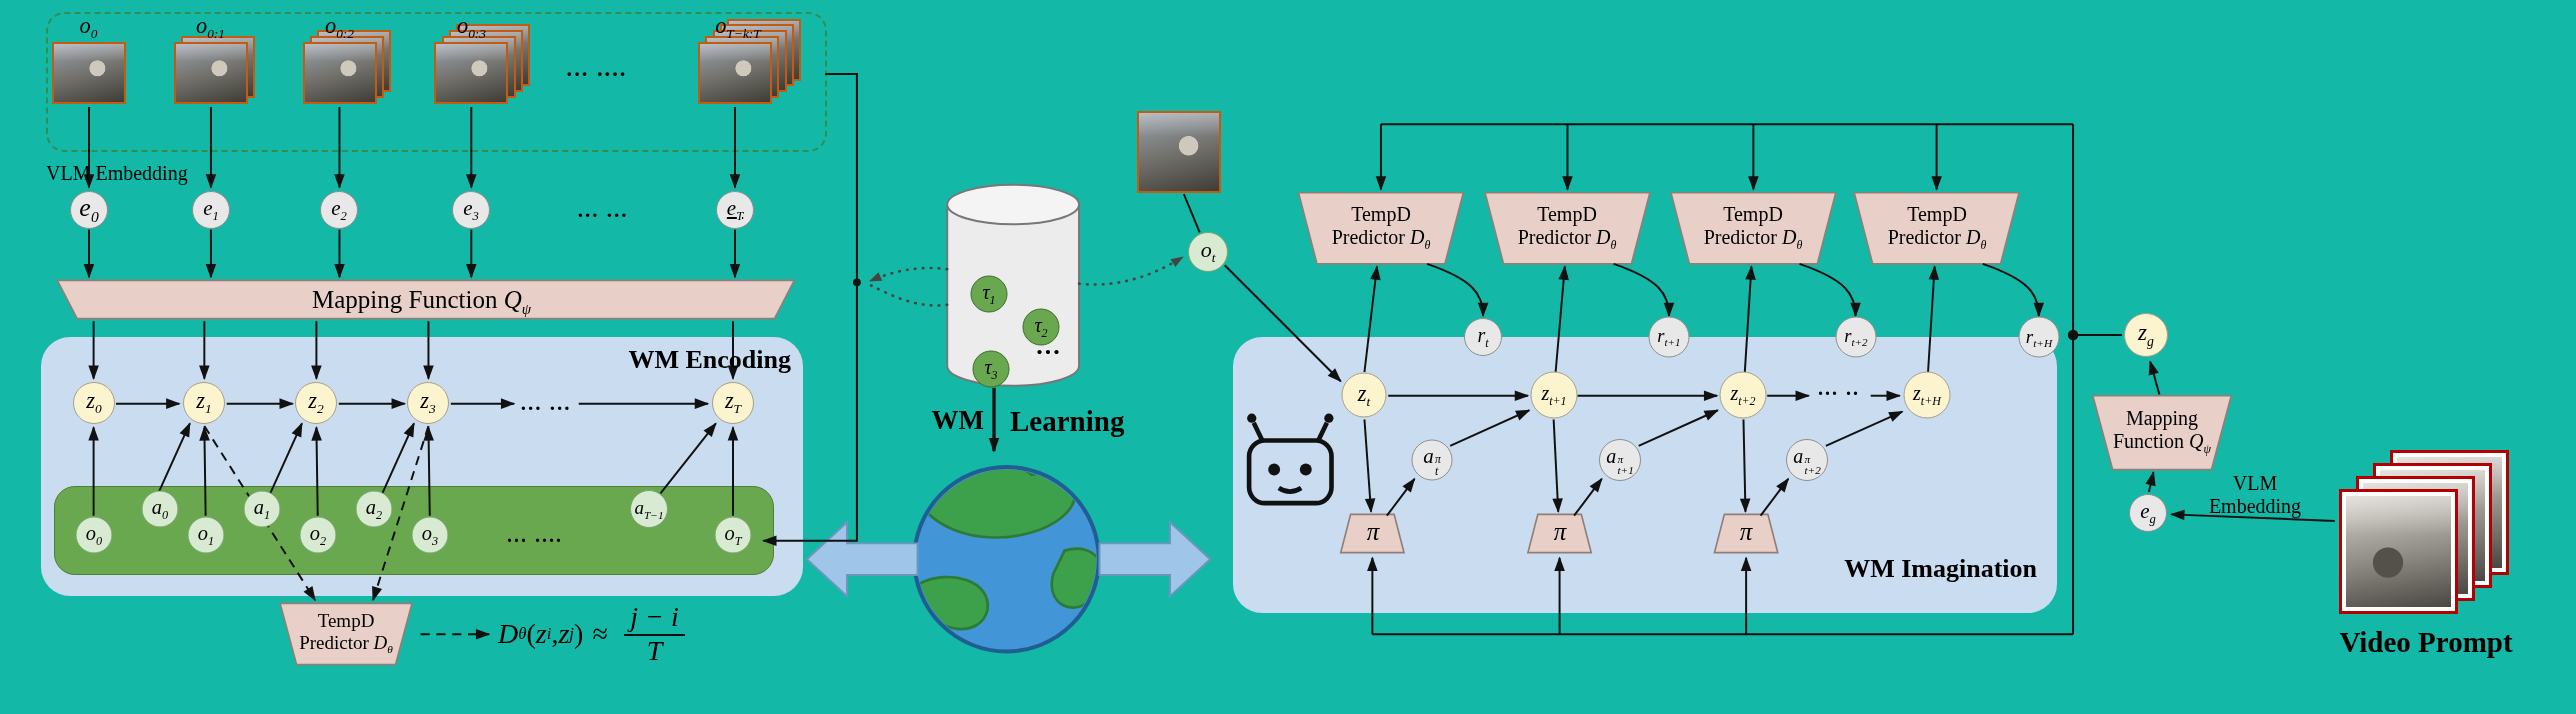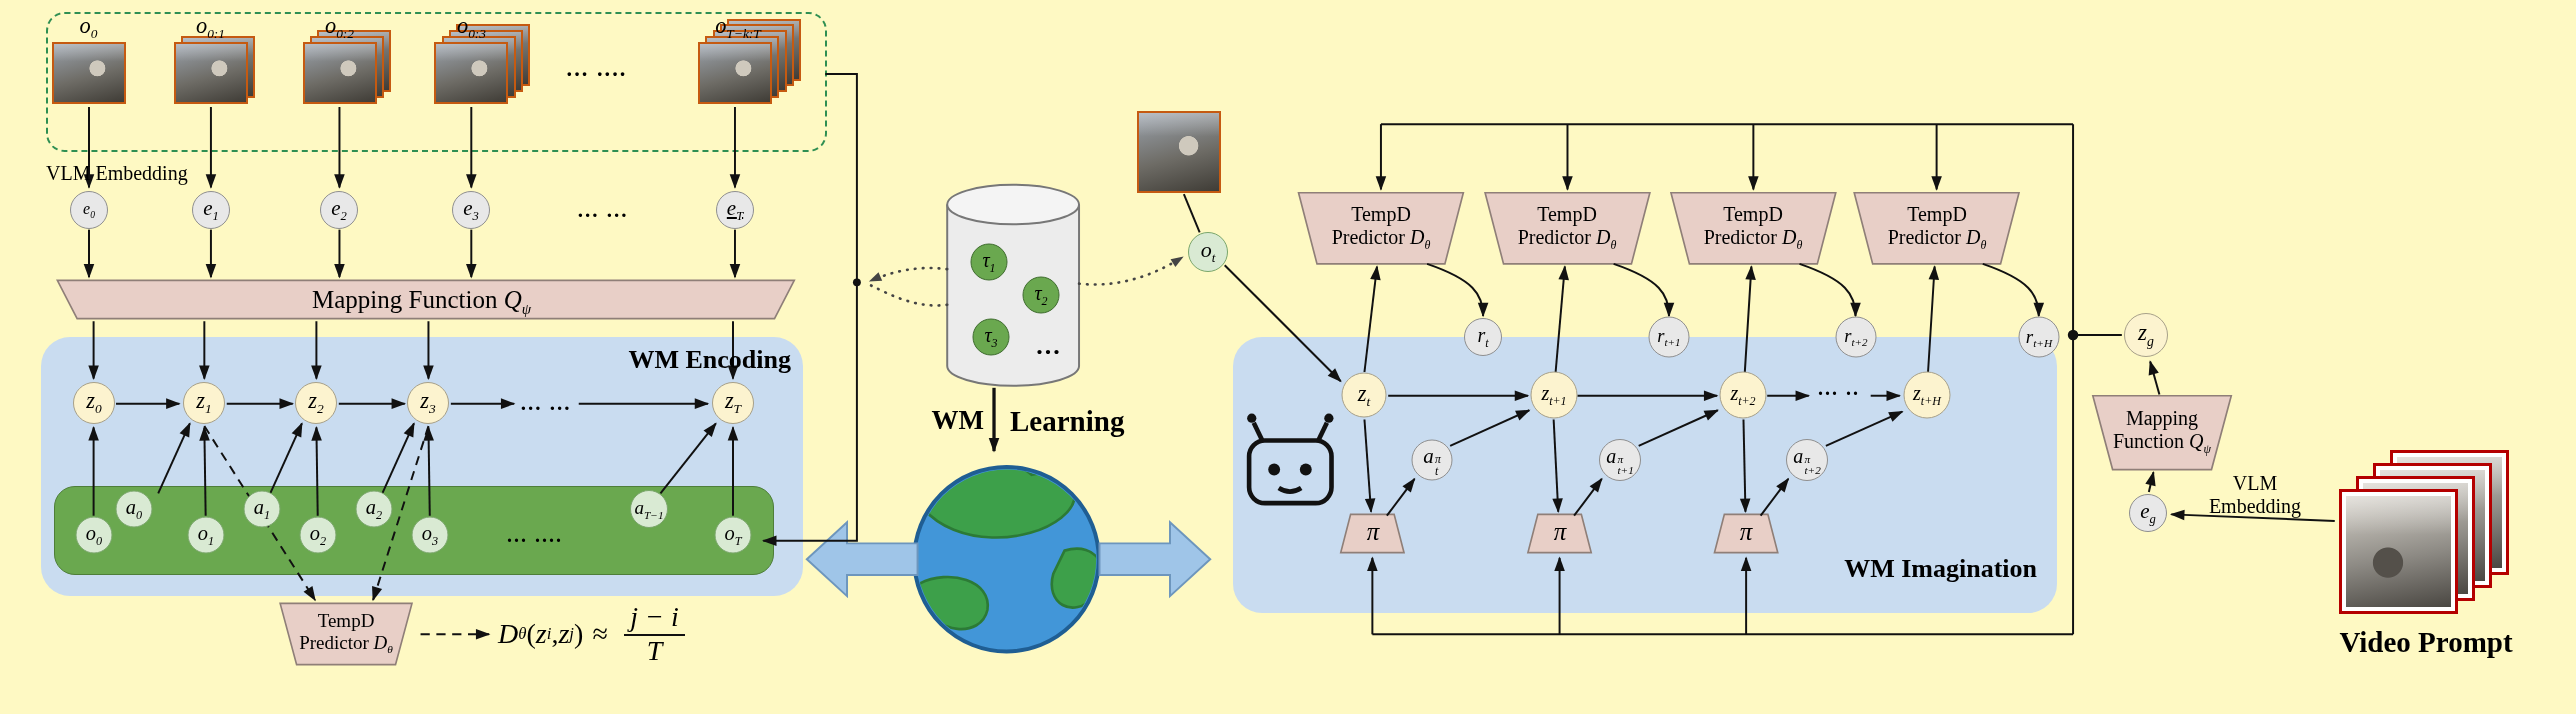--- a/index.html
+++ b/index.html
@@ -1,28 +1,28 @@
 <!DOCTYPE html>
 <html style="font-size:10.5px"><head>
 <meta charset="utf-8">
 <style>
   * { box-sizing: border-box; margin: 0; padding: 0; }
   body { background:#fff; font-family:"Liberation Serif", serif; }
-  .canvas { position:relative; width:2576px; height:715px; background:#fef9c3; overflow:hidden; }
+  .canvas { position:relative; width:2576px; height:715px; background:#14b8a6; overflow:hidden; }
 
   .box { position:absolute; z-index:1; }
   .wires { position:absolute; left:0; top:0; z-index:2; pointer-events:none; }
   .txt, .node, .dots { position:absolute; z-index:3; }
 
   .node { border-radius:50%; display:flex; align-items:center; justify-content:center;
           transform:translate(-50%,-50%); border:1.3px solid #8f8f8f; }
   .node.gray   { background:#e8e8e8; border-color:#8f8f8f; }
   .node.yellow { background:#fcf3cf; border-color:#a7a089; }
   .node.lgreen { background:#d9ead3; border-color:#7aa66b; }
-  .node.tau    { background:#6aa84f; border-color:#3f6c2f; }
+  .node.tau    { background:#6aa84f; border-color:#3f6c2f;margin-top:32px; }
   i, .lbl i { font-style:italic; }
   sub { font-size:.6em; font-style:italic; }
   .dots { font-weight:700; letter-spacing:2px; transform:translate(-50%,-50%); white-space:nowrap; }
 
   .bluebox  { background:#c9dcf0; border-radius:29px; }
   .greenbox { background:#6aa84f; border-radius:21px; border:1.3px solid #4e7e39; }
   .dashedbox{ border:2.6px dashed #2f8f52; border-radius:18.5px; background:transparent; }
 
   .title { font-weight:700; }
   .center { text-align:center; }
@@ -257,21 +257,21 @@
 
   <div class="txt center" style="left:36px;top:13px;width:105px;font-size:22.4px;"><i>o</i><sub>0</sub></div>
   <div class="txt center" style="left:158px;top:13px;width:105px;font-size:22.4px;"><i>o</i><sub>0:1</sub></div>
   <div class="txt center" style="left:287px;top:13px;width:105px;font-size:22.4px;"><i>o</i><sub>0:2</sub></div>
   <div class="txt center" style="left:419px;top:13px;width:105px;font-size:22.4px;"><i>o</i><sub>0:3</sub></div>
   <div class="txt center" style="left:682px;top:13px;width:112px;font-size:22.4px;"><i>o</i><sub>T−k:T</sub></div>
   <div class="dots" style="left:597px;top:69px;font-size:22.4px;">... ....</div>
 
   <div class="txt" style="left:46px;top:162px;font-size:20px;">VLM Embedding</div>
 
-  <div class="node gray" style="left:89px;top:210px;width:38px;height:38px;font-size:16px;">
+  <div class="node gray" style="left:89px;top:210px;width:38px;height:38px;font-size:26px;">
       <span class="lbl"><i>e</i><sub>0</sub></span>
     </div>
   <div class="node gray" style="left:211px;top:210px;width:38px;height:38px;font-size:21px;">
       <span class="lbl"><i>e</i><sub>1</sub></span>
     </div>
   <div class="node gray" style="left:339px;top:210px;width:38px;height:38px;font-size:21px;">
       <span class="lbl"><i>e</i><sub>2</sub></span>
     </div>
   <div class="node gray" style="left:471px;top:210px;width:38px;height:38px;font-size:21px;">
       <span class="lbl"><i>e</i><sub>3</sub></span>
@@ -298,21 +298,21 @@
       <span class="lbl"><i>z</i><sub>3</sub></span>
     </div>
   <div class="node yellow" style="left:733px;top:403px;width:42px;height:42px;font-size:22.4px;">
       <span class="lbl"><i>z</i><sub>T</sub></span>
     </div>
   <div class="dots" style="left:546px;top:403px;font-size:21px;">... ...</div>
 
   <div class="node lgreen" style="left:94px;top:535px;width:37px;height:37px;font-size:20.4px;">
       <span class="lbl"><i>o</i><sub>0</sub></span>
     </div>
-  <div class="node lgreen" style="left:134px;top:509px;width:37px;height:37px;font-size:20.4px;">
+  <div class="node lgreen" style="left:160px;top:509px;width:37px;height:37px;font-size:20.4px;">
       <span class="lbl"><i>a</i><sub>0</sub></span>
     </div>
   <div class="node lgreen" style="left:206px;top:535px;width:37px;height:37px;font-size:20.4px;">
       <span class="lbl"><i>o</i><sub>1</sub></span>
     </div>
   <div class="node lgreen" style="left:262px;top:509px;width:37px;height:37px;font-size:20.4px;">
       <span class="lbl"><i>a</i><sub>1</sub></span>
     </div>
   <div class="node lgreen" style="left:318px;top:535px;width:37px;height:37px;font-size:20.4px;">
       <span class="lbl"><i>o</i><sub>2</sub></span>

